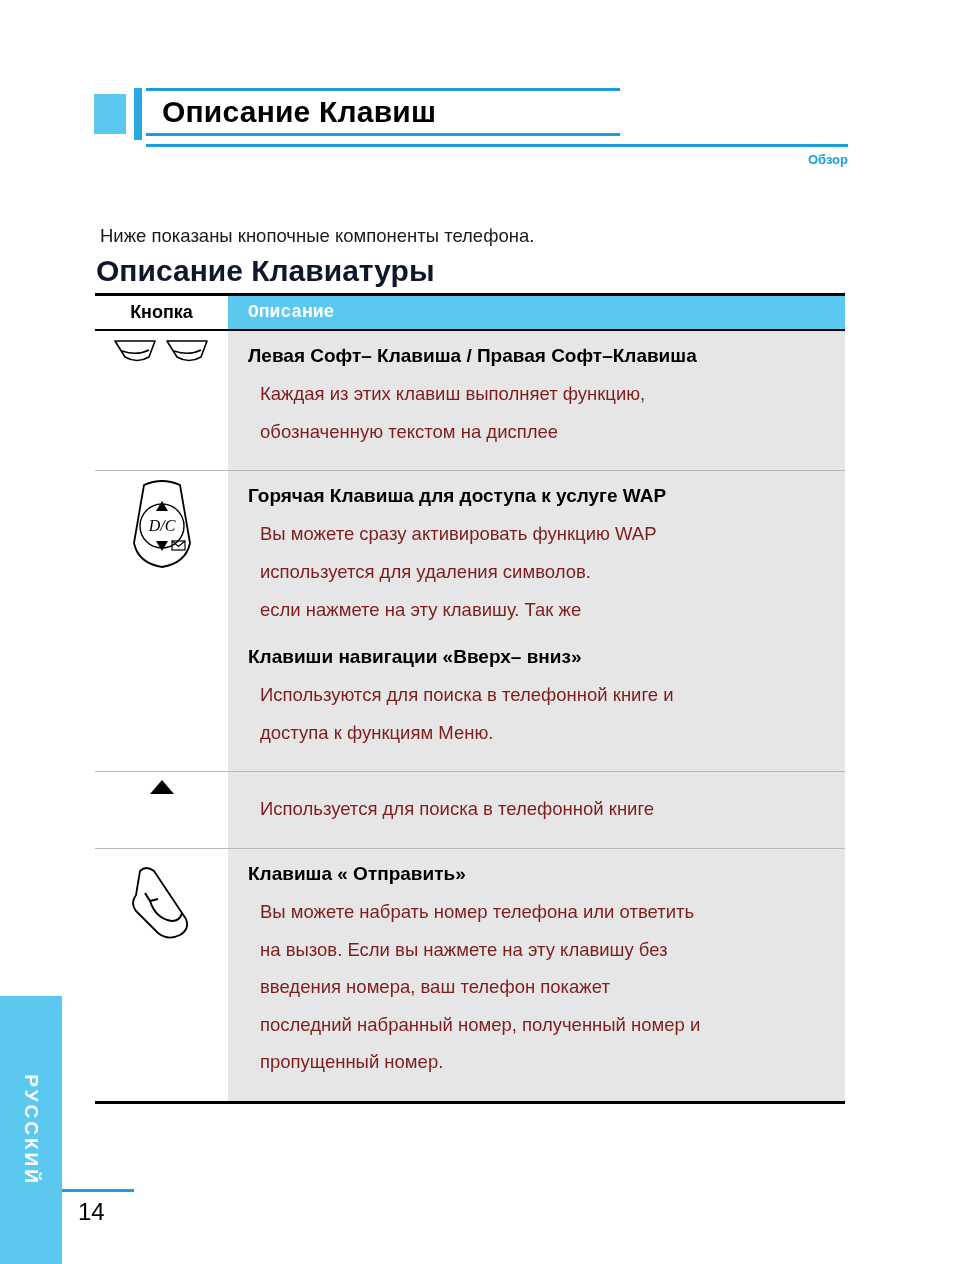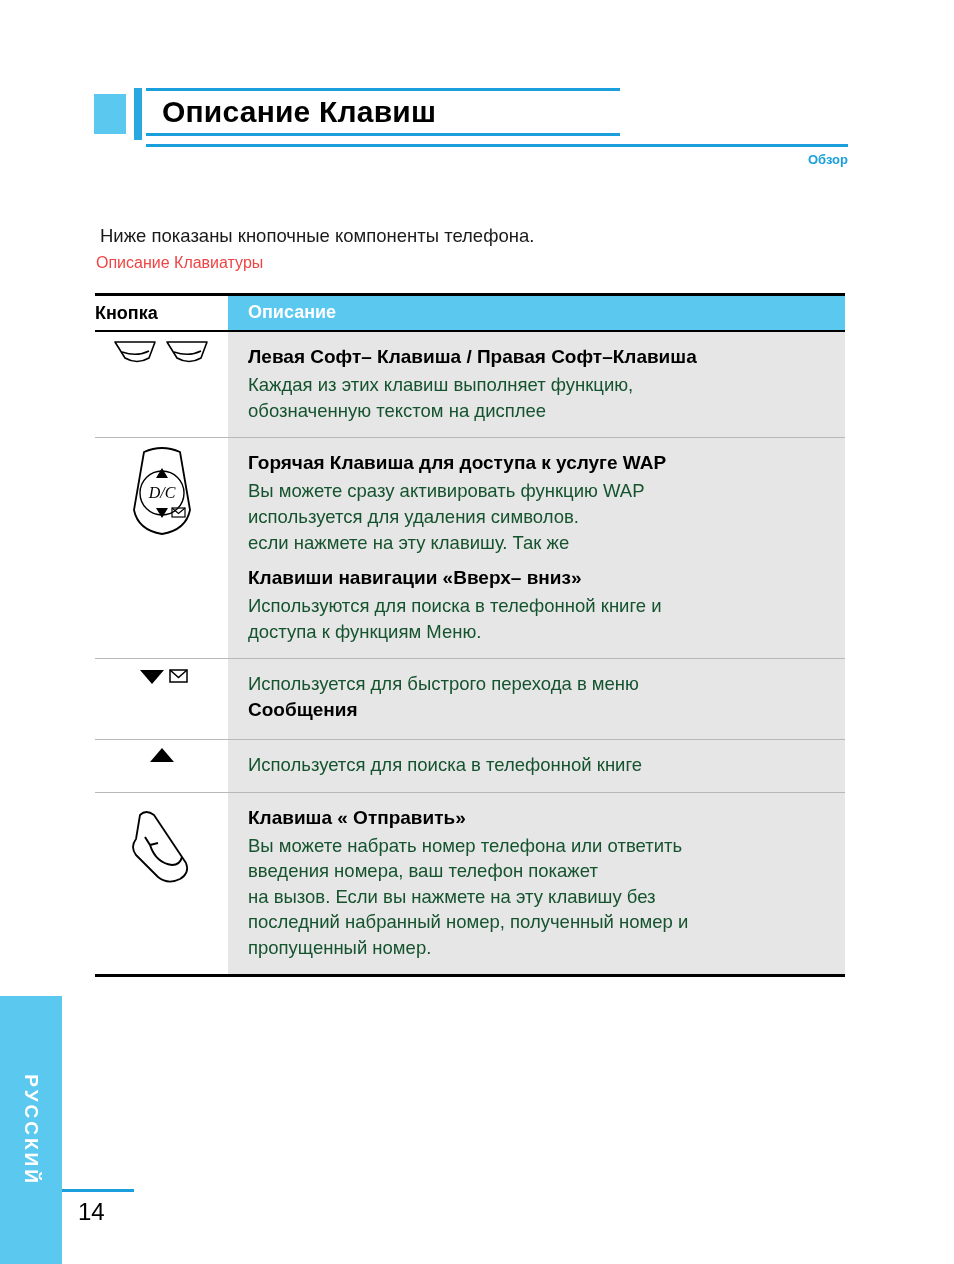--- a/index.html
+++ b/index.html
@@ -84,23 +84,23 @@
     font-size: 18.5px;
     color: #1a1a1a;
     margin-top: 24px;
   }
 
   
   .subheading {
     position: absolute;
     left: 96px;
     top: 254px;
-    font-size: 16px;
-    font-weight: normal;
-    color: #ef4444;
+    font-size: 30px;
+    font-weight: bold;
+    color: #0f172a;
   }
 
   
   .table {
     position: absolute;
     left: 95px;
     top: 293px;
     width: 750px;
     border-top: 3px solid #000000;
     border-bottom: 3px solid #000000;
@@ -120,53 +120,54 @@
     width: 133px;
     flex: 0 0 133px;
     box-sizing: border-box;
     position: relative;
     background: #ffffff;
   }
   .thead .col-key {
     background: #ffffff;
     display: flex;
     align-items: center;
-    justify-content: flex-start;
+    justify-content: center;
   }
   .col-desc {
     flex: 1 1 auto;
     box-sizing: border-box;
     background: #e6e6e6;
     padding: 12px 16px 14px 20px;
   }
   .thead .col-desc {
     background: #5bc8f0;
     padding: 6px 16px 7px 20px;
+    font-family: Liberation Mono, monospace;
   }
   .th-key {
     font-size: 18px;
     font-weight: bold;
     color: #000000;
   }
   .th-desc {
     font-size: 18px;
     font-weight: bold;
     color: #ffffff;
   }
   .desc-title {
     font-size: 19px;
     font-weight: bold;
     color: #000000;
     margin: 0 0 2px 0;
     line-height: 1.38;
   }
   .desc-text {
     font-size: 18.5px;
-    color: #14532d;
-    margin: 0;
+    color: #7f1d1d;
+    margin: 12px;
     line-height: 1.38;
   }
   .desc-gap { height: 10px; }
 
   .icon-cell {
     display: flex;
     justify-content: center;
     height: 100%;
     min-height: 40px;
   }
@@ -278,35 +279,20 @@
       <p class="desc-text">Вы можете сразу активировать функцию WAP</p>
       <p class="desc-text">используется для удаления символов.</p>
       <p class="desc-text">если нажмете на эту клавишу. Так же</p>
       <div class="desc-gap"></div>
       <p class="desc-title">Клавиши навигации «Вверх– вниз»</p>
       <p class="desc-text">Используются для поиска в телефонной книге и</p>
       <p class="desc-text">доступа к функциям Меню.</p>
     </div>
   </div>
 
-  <div class="trow">
-    <div class="col-key">
-      <div class="icon-cell">
-        <svg width="76" height="34" viewBox="0 0 76 34" aria-hidden="true">
-          <polygon points="16,11 40,11 28,25" fill="#000000"></polygon>
-          <rect x="46" y="11" width="17" height="12" fill="none" stroke="#000000" stroke-width="1.5"></rect>
-          <path d="M46 11 L54.5 18.5 L63 11" fill="none" stroke="#000000" stroke-width="1.5"></path>
-        </svg>
-      </div>
-    </div>
-    <div class="col-desc">
-      <p class="desc-text">Используется для быстрого перехода в меню</p>
-      <p class="desc-title">Сообщения</p>
-    </div>
-  </div>
 
   <div class="trow">
     <div class="col-key">
       <div class="icon-cell">
         <svg width="60" height="30" viewBox="0 0 60 30" aria-hidden="true">
           <polygon points="30,8 42,22 18,22" fill="#000000"></polygon>
         </svg>
       </div>
     </div>
     <div class="col-desc">
@@ -320,22 +306,22 @@
         <svg width="96" height="108" viewBox="0 0 96 108" aria-hidden="true">
           <path d="M26 22 Q32 16 40 22 L72 70 Q76 80 66 86 Q54 92 44 84 L22 62 Q16 54 22 46 Z" fill="#ffffff" stroke="#000000" stroke-width="1.8" stroke-linejoin="round"></path>
           <path d="M36 52 Q42 70 58 72 Q66 72 68 64" fill="none" stroke="#000000" stroke-width="2"></path>
           <path d="M36 52 L31 44 M36 52 L44 50" fill="none" stroke="#000000" stroke-width="2"></path>
         </svg>
       </div>
     </div>
     <div class="col-desc">
       <p class="desc-title">Клавиша « Отправить»</p>
       <p class="desc-text">Вы можете набрать номер телефона или ответить</p>
+      <p class="desc-text">на вызов. Если вы нажмете на эту клавишу без</p>
       <p class="desc-text">введения номера, ваш телефон покажет</p>
-      <p class="desc-text">на вызов. Если вы нажмете на эту клавишу без</p>
       <p class="desc-text">последний набранный номер, полученный номер и</p>
       <p class="desc-text">пропущенный номер.</p>
     </div>
   </div>
 
 </div>
 
 <div class="side-tab">
   <div class="side-tab-text">РУССКИЙ</div>
 </div>

